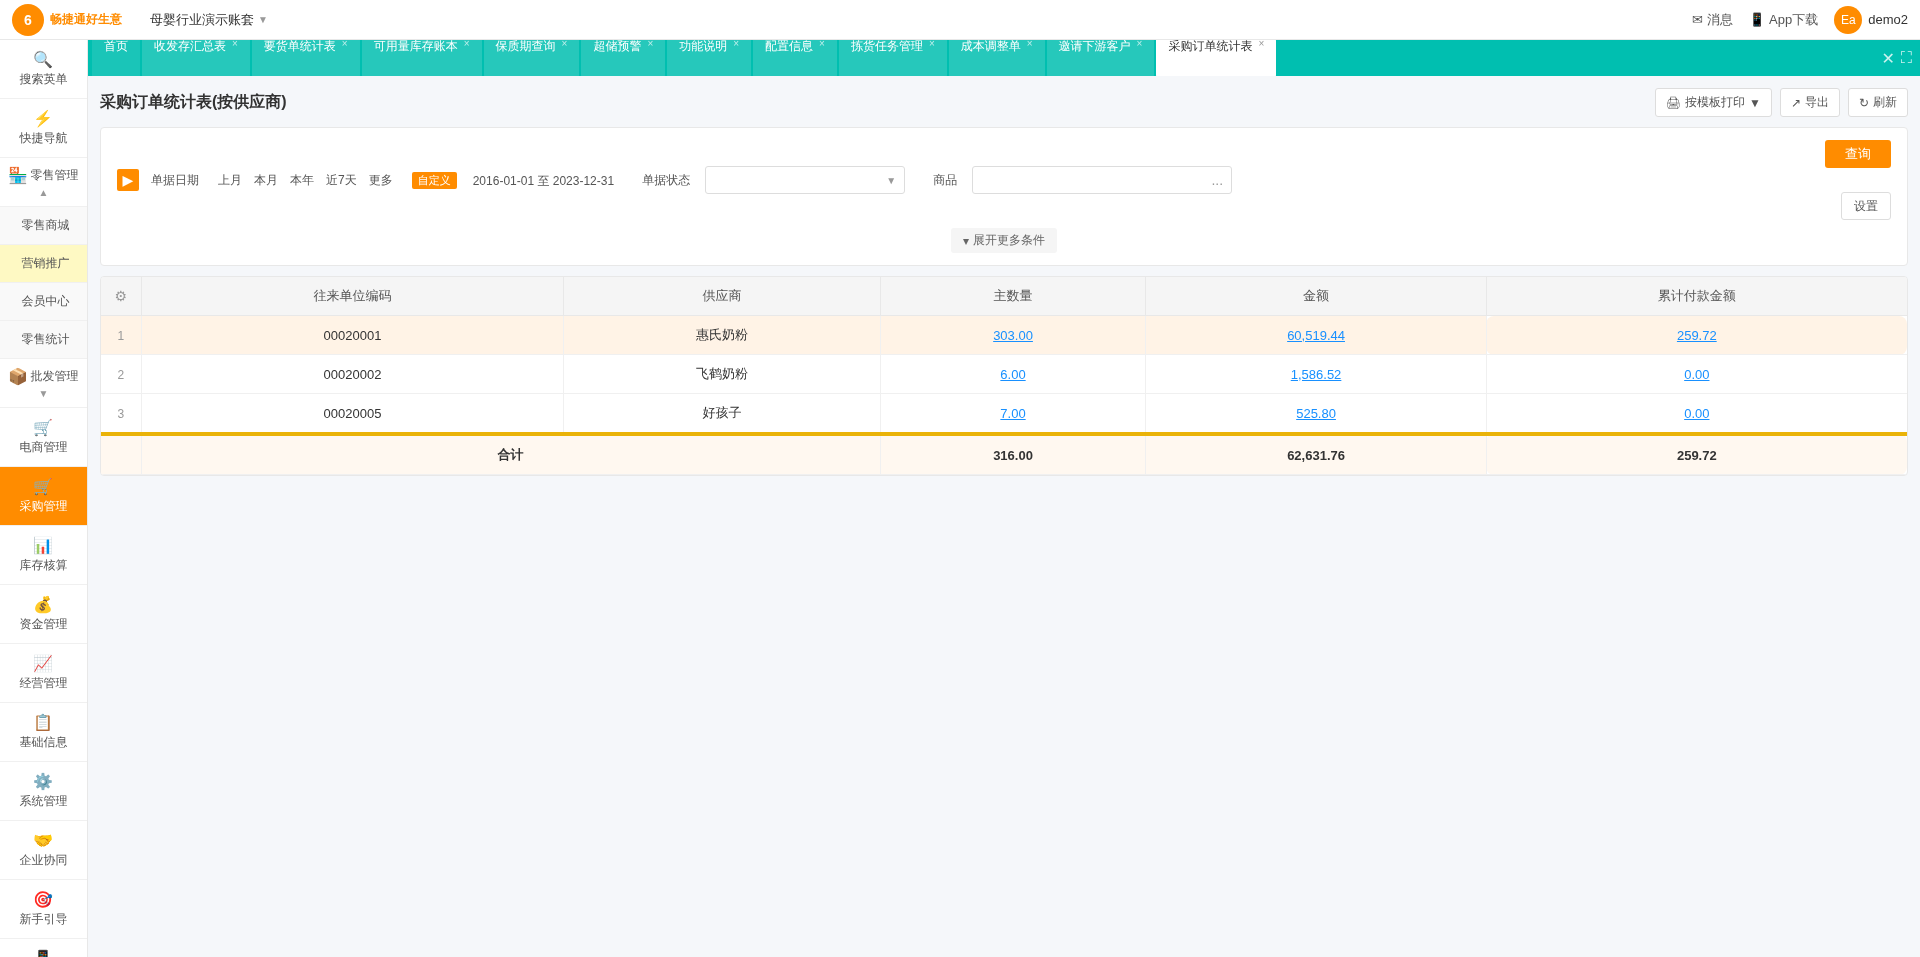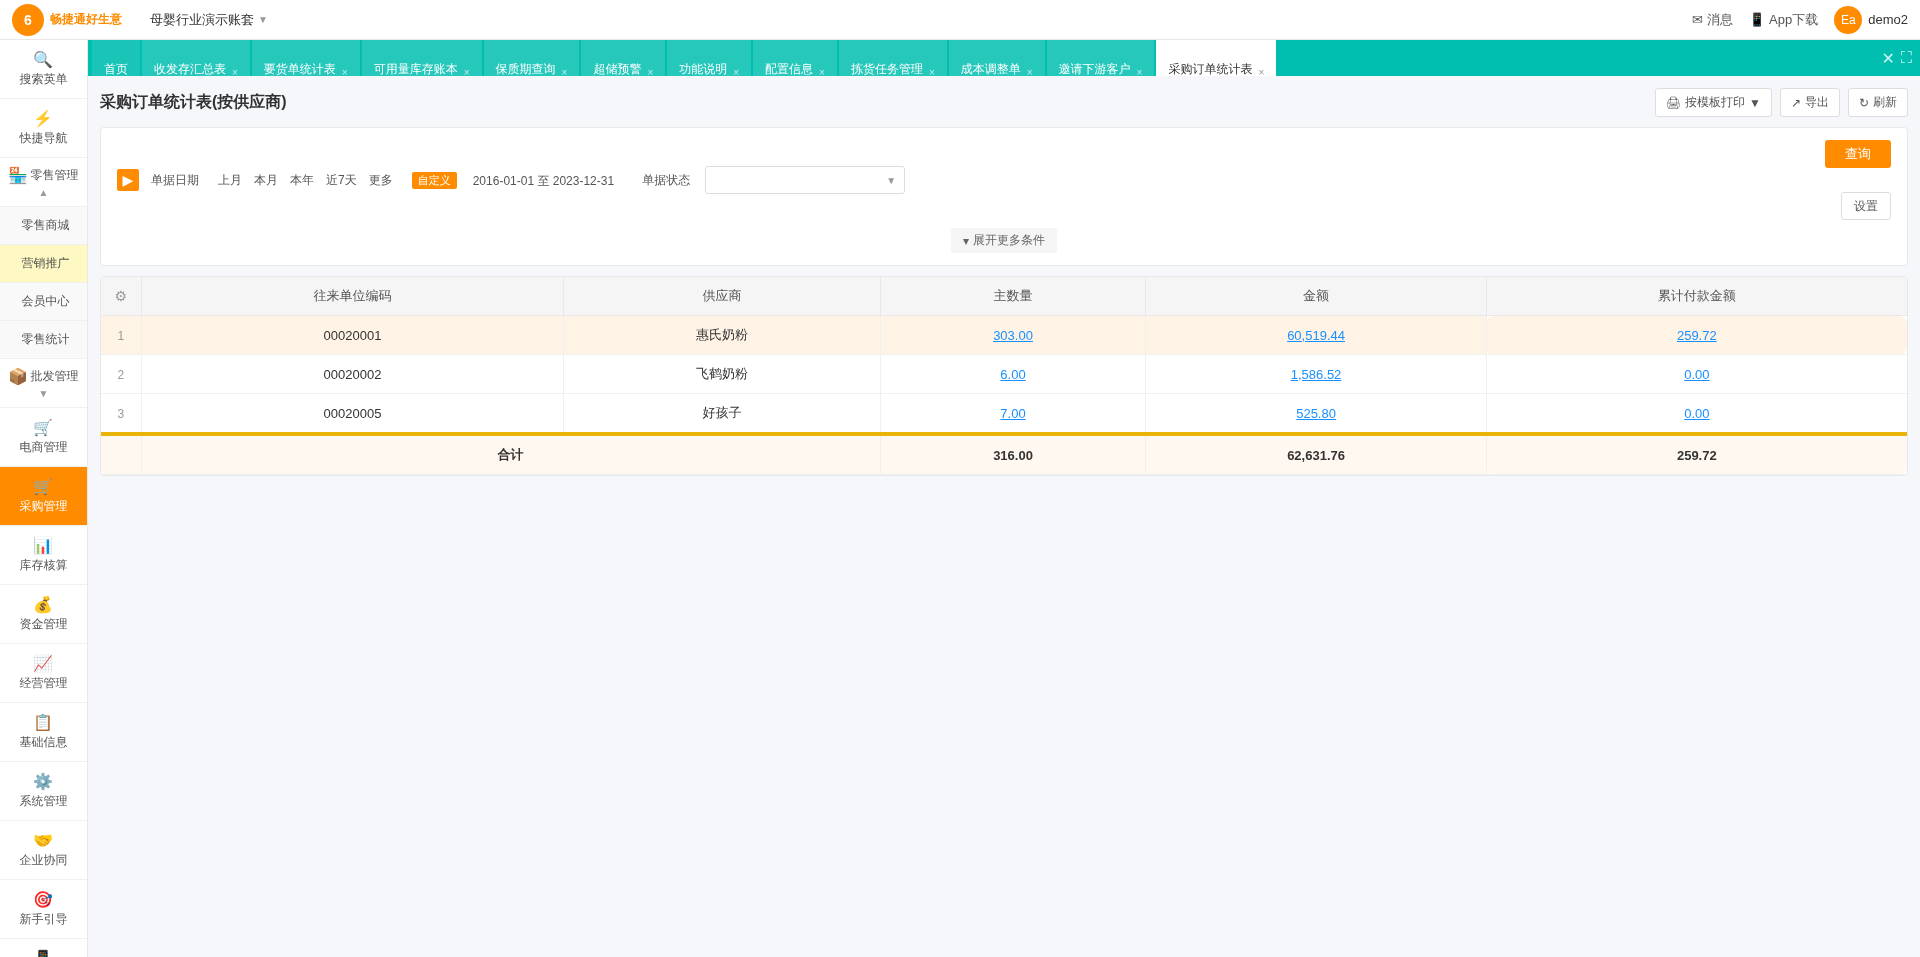--- a/index.html
+++ b/index.html
@@ -26,21 +26,21 @@
     .sidebar-item { padding: 10px 4px; text-align: center; font-size: 12px; color: #555; cursor: pointer; border-bottom: 1px solid #f0f0f0; display: flex; flex-direction: column; align-items: center; gap: 2px; }
     .sidebar-item.active { background: #ff8c00; color: white; }
     .sidebar-item .sidebar-icon { font-size: 16px; }
 
     
     .content-area { flex: 1; display: flex; flex-direction: column; overflow: hidden; }
 
     
     .nav-tabs { height: 36px; background: #00bfb0; display: flex; align-items: center; padding: 0 4px; overflow-x: auto; white-space: nowrap; flex-shrink: 0; }
     .nav-tabs::-webkit-scrollbar { height: 3px; }
-    .nav-tab { display: inline-flex; align-items: flex-end; gap: 6px; padding: 0 12px; height: 40px; background: rgba(255,255,255,0.15); color: white; font-size: 12px; cursor: pointer; border-radius: 3px; margin-right: 2px; white-space: nowrap; }
+    .nav-tab { display: inline-flex; align-items: flex-start; gap: 6px; padding: 0 12px; height: 40px; background: rgba(255,255,255,0.15); color: white; font-size: 12px; cursor: pointer; border-radius: 3px; margin-right: 2px; white-space: nowrap; }
     .nav-tab.active { background: #fff; color: #333; }
     .nav-tab .close-btn { color: rgba(255,255,255,0.7); font-size: 10px; cursor: pointer; }
     .nav-tab.active .close-btn { color: #999; }
     .nav-tab.home { background: rgba(255,255,255,0.1); }
     .nav-tabs-actions { margin-left: auto; display: flex; align-items: center; gap: 6px; padding-right: 4px; }
     .nav-tab-action-btn { color: white; cursor: pointer; font-size: 16px; opacity: 0.8; }
 
     
     .page-content { flex: 1; overflow: auto; background: #f5f7fa; padding: 12px; }
 
@@ -291,20 +291,27 @@
           </div>
 
           <div class="filter-group" style="margin-left:16px;">
             <span class="filter-label">单据状态</span>
             <div class="filter-select" style="width:200px;">
               <span></span>
               <span class="select-arrow">▼</span>
             </div>
           </div>
 
+          <div class="filter-group" style="margin-left:16px;">
+            <span class="filter-label">商品</span>
+            <div class="filter-input" style="width:260px;position:relative;">
+              <span></span>
+              <span style="color:#999;font-size:14px;margin-left:auto;">...</span>
+            </div>
+          </div>
 
           <div style="margin-left:auto;display:flex;flex-direction:column;align-items:flex-end;gap:4px;">
             <button class="btn-query">查询</button>
             <button class="btn-settings">设置</button>
           </div>
         </div>
 
         <div class="expand-more-btn">
           <span>▾</span>
           <span>展开更多条件</span>

